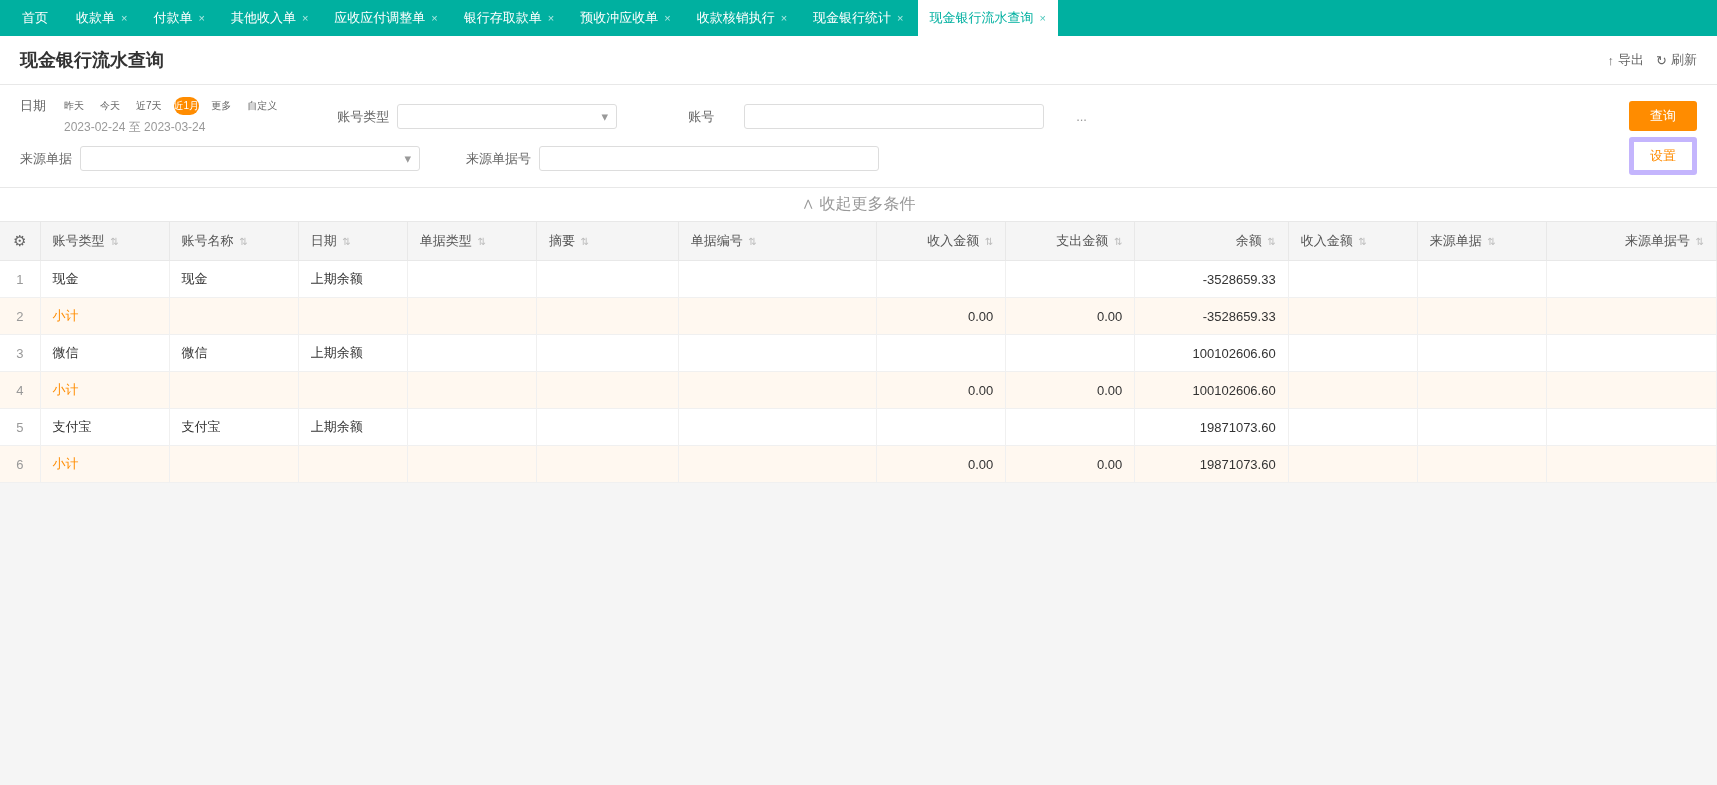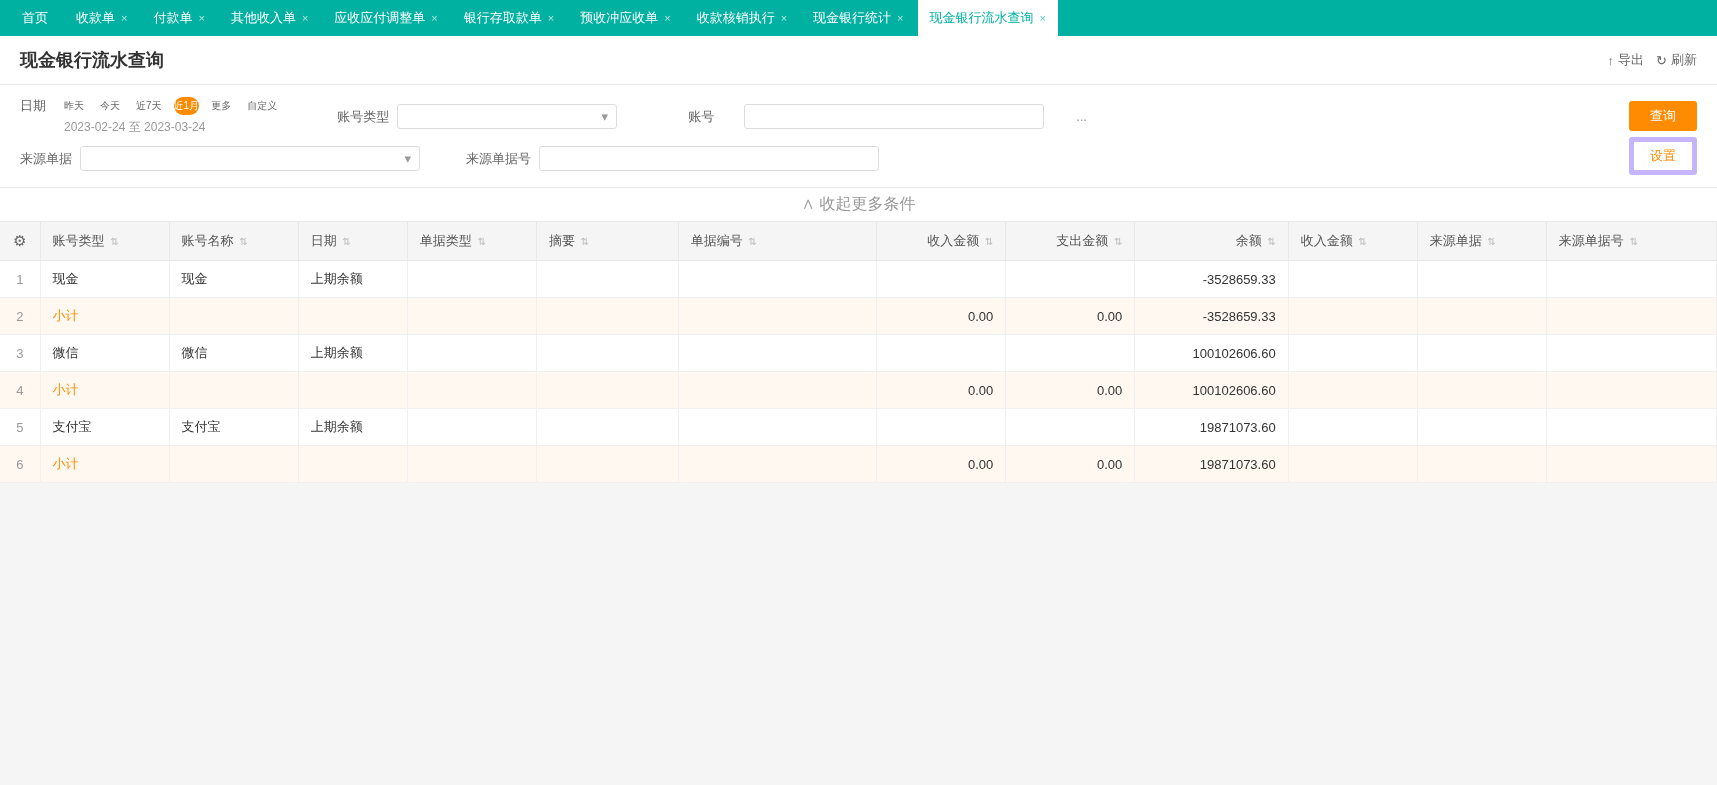--- a/index.html
+++ b/index.html
@@ -403,21 +403,21 @@
           <span class="sort-icon">⇅</span>
         </th>
         <th>
           <span>收入金额</span>
           <span class="sort-icon">⇅</span>
         </th>
         <th>
           <span>来源单据</span>
           <span class="sort-icon">⇅</span>
         </th>
-        <th style="min-width:120px;">
+        <th style="min-width:120px;text-align:right;">
           <span>来源单据号</span>
           <span class="sort-icon">⇅</span>
         </th>
       </tr>
     </thead>
     <tbody id="table-body">
     <tr>
           <td>1</td>
           <td>现金</td>
           <td>现金</td>

